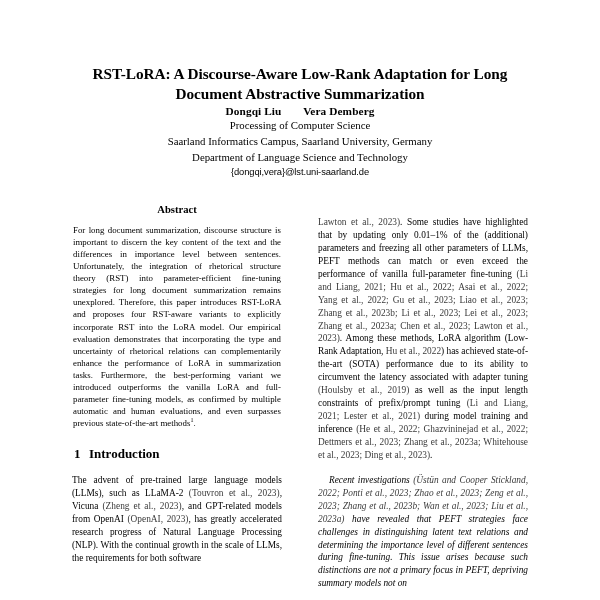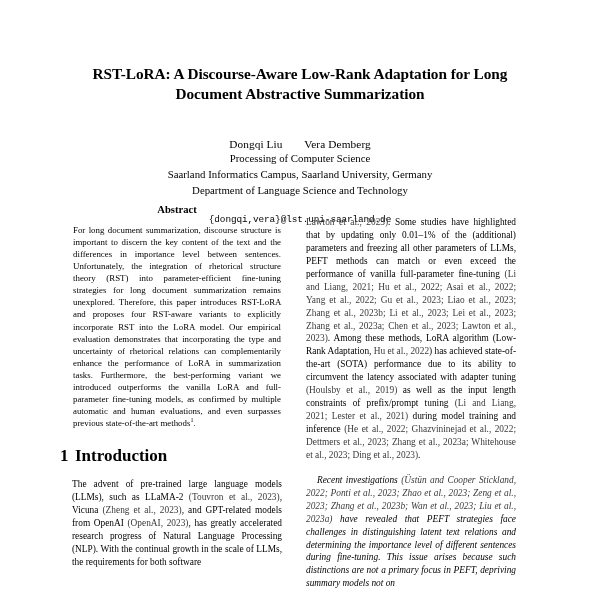--- a/index.html
+++ b/index.html
@@ -28,48 +28,49 @@
     text-align: center;
   }
   .paper-title {
     font-size: 15.3px;
     font-weight: bold;
     line-height: 1.33;
     letter-spacing: -0.05px;
     margin: 0;
   }
   .authors {
-    margin-top: 33px;
+    margin-top: 0;
     font-size: 11.3px;
-    font-weight: normal;
+    font-weight: bold;
     letter-spacing: 0.1px;
   }
   .author-sep {
     display: inline-block;
     width: 16px;
   }
   .affil {
     font-size: 10.8px;
     line-height: 1.40;
     margin-top: 1px;
   }
   .email {
-    font-family: Liberation Mono, monospace;
+    font-family: Liberation Sans, sans-serif;
     font-size: 9.4px;
-    margin-top: 16px;
+    margin-top: 1px;
     letter-spacing: -0.1px;
   }
   
   .columns {
     position: absolute;
     top: 204px;
     left: 60px;
     width: 480px;
     height: 396px;
     display: flex;
+    gap: 12px;
     overflow: hidden;
   }
   .col {
     width: 234px;
     overflow: hidden;
   }
   .section-head {
     font-size: 10.6px;
     font-weight: bold;
     text-align: center;
@@ -77,23 +78,23 @@
   }
   .abstract-body {
     font-size: 8.85px;
     line-height: 1.365;
     text-align: justify;
     text-justify: inter-word;
     margin: 0 13px;
     hyphens: manual;
   }
   .num-head {
-    font-size: 17px;
+    font-size: 13px;
     font-weight: bold;
-    margin: 17px 0 8px 0;
+    margin: 17px 0 8px 14px;
   }
   .num-head .num {
     display: inline-block;
     width: 15px;
   }
   .body-text {
     font-size: 9.35px;
     line-height: 1.385;
     text-align: justify;
     text-justify: inter-word;

